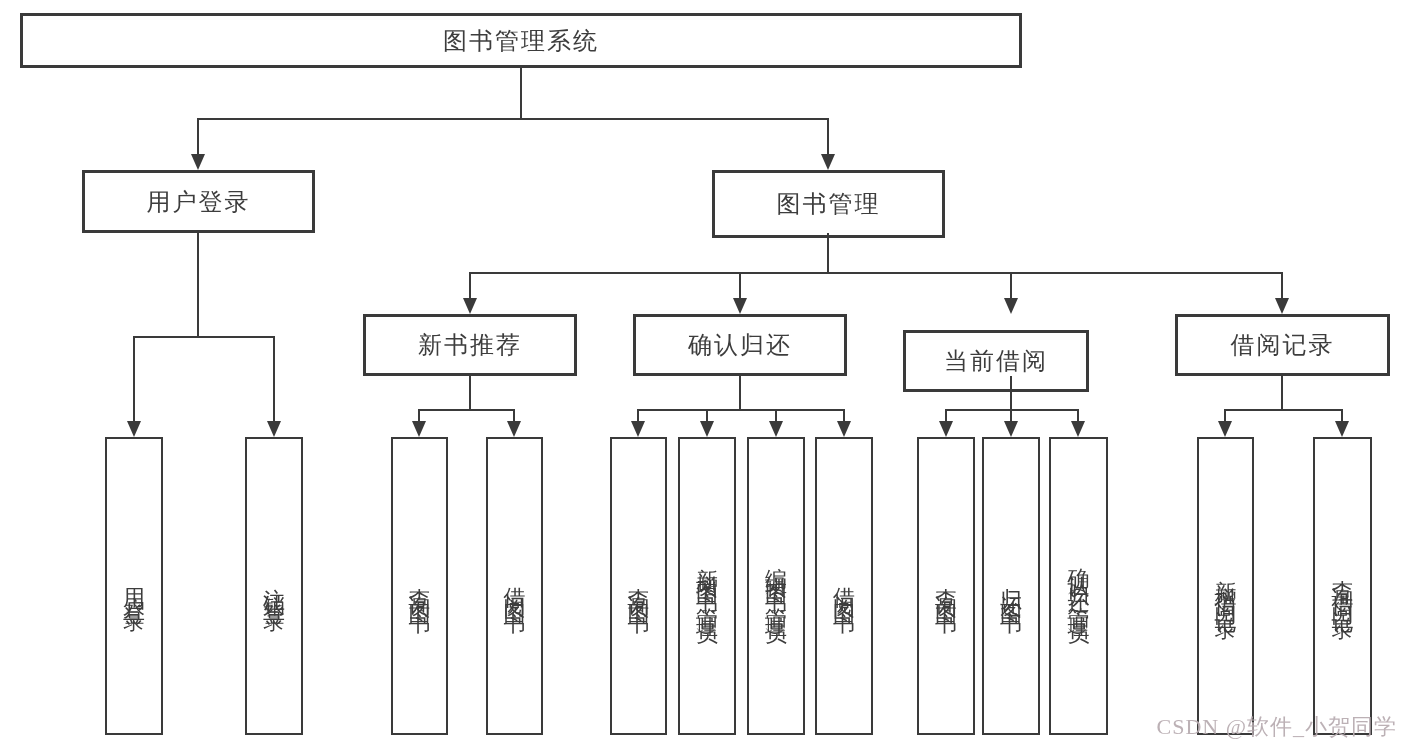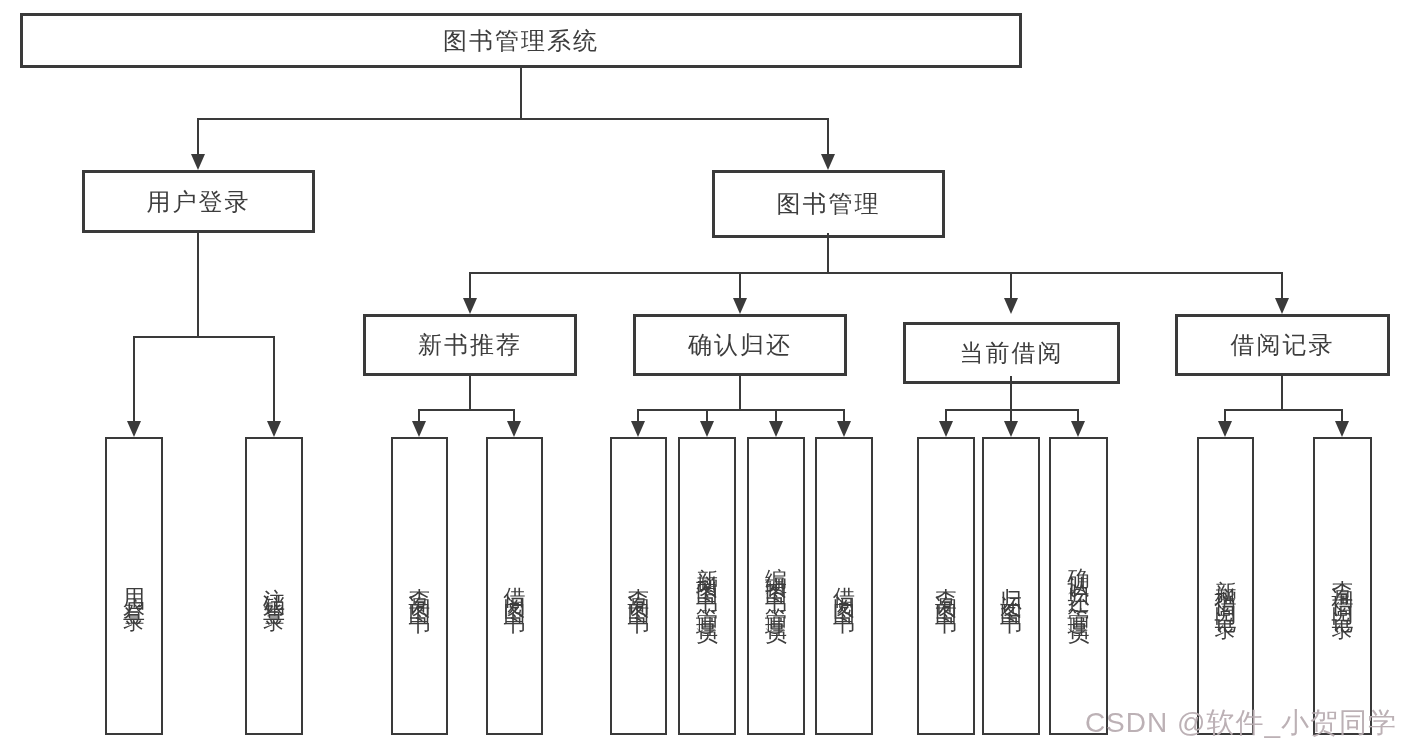--- a/index.html
+++ b/index.html
@@ -39,26 +39,27 @@
   .vline{position:absolute;width:2px;background:var(--line);}
   .arrow{
     position:absolute;width:0;height:0;
     border-left:7px solid transparent;
     border-right:7px solid transparent;
     border-top:16px solid var(--line);
   }
   .watermark{
     position:absolute;
     right:8px;bottom:5px;
-    font-size:28px;
+    font-size:22px;
     letter-spacing:1px;
     color:var(--wm);
     opacity:.95;
     z-index:10;
     white-space:nowrap;
+    font-family:Liberation Serif, serif;
   }
 </style>
 </head>
 <body>
 
 <div id="stage">
 
   <div class="node h" style="left:20px;top:13px;width:1002px;height:55px">图书管理系统</div>
 
   <div class="vline" style="left:520px;top:68px;height:50px"></div>
@@ -84,21 +85,21 @@
   <div class="arrow" style="left:463px;top:298px"></div>
   <div class="vline" style="left:739px;top:272px;height:28px"></div>
   <div class="arrow" style="left:733px;top:298px"></div>
   <div class="vline" style="left:1010px;top:272px;height:28px"></div>
   <div class="arrow" style="left:1004px;top:298px"></div>
   <div class="vline" style="left:1281px;top:272px;height:28px"></div>
   <div class="arrow" style="left:1275px;top:298px"></div>
 
   <div class="node h" style="left:363px;top:314px;width:214px;height:62px">新书推荐</div>
   <div class="node h" style="left:633px;top:314px;width:214px;height:62px">确认归还</div>
-  <div class="node h" style="left:903px;top:322px;width:217px;height:62px">当前借阅</div>
+  <div class="node h" style="left:903px;top:330px;width:186px;height:62px">当前借阅</div>
   <div class="node h" style="left:1175px;top:314px;width:215px;height:62px">借阅记录</div>
 
   <div class="vline" style="left:469px;top:376px;height:33px"></div>
   <div class="hline" style="left:418px;top:409px;width:97px"></div>
   <div class="vline" style="left:418px;top:409px;height:14px"></div>
   <div class="arrow" style="left:412px;top:421px"></div>
   <div class="vline" style="left:513px;top:409px;height:14px"></div>
   <div class="arrow" style="left:507px;top:421px"></div>
 
   <div class="vline" style="left:739px;top:376px;height:33px"></div>

